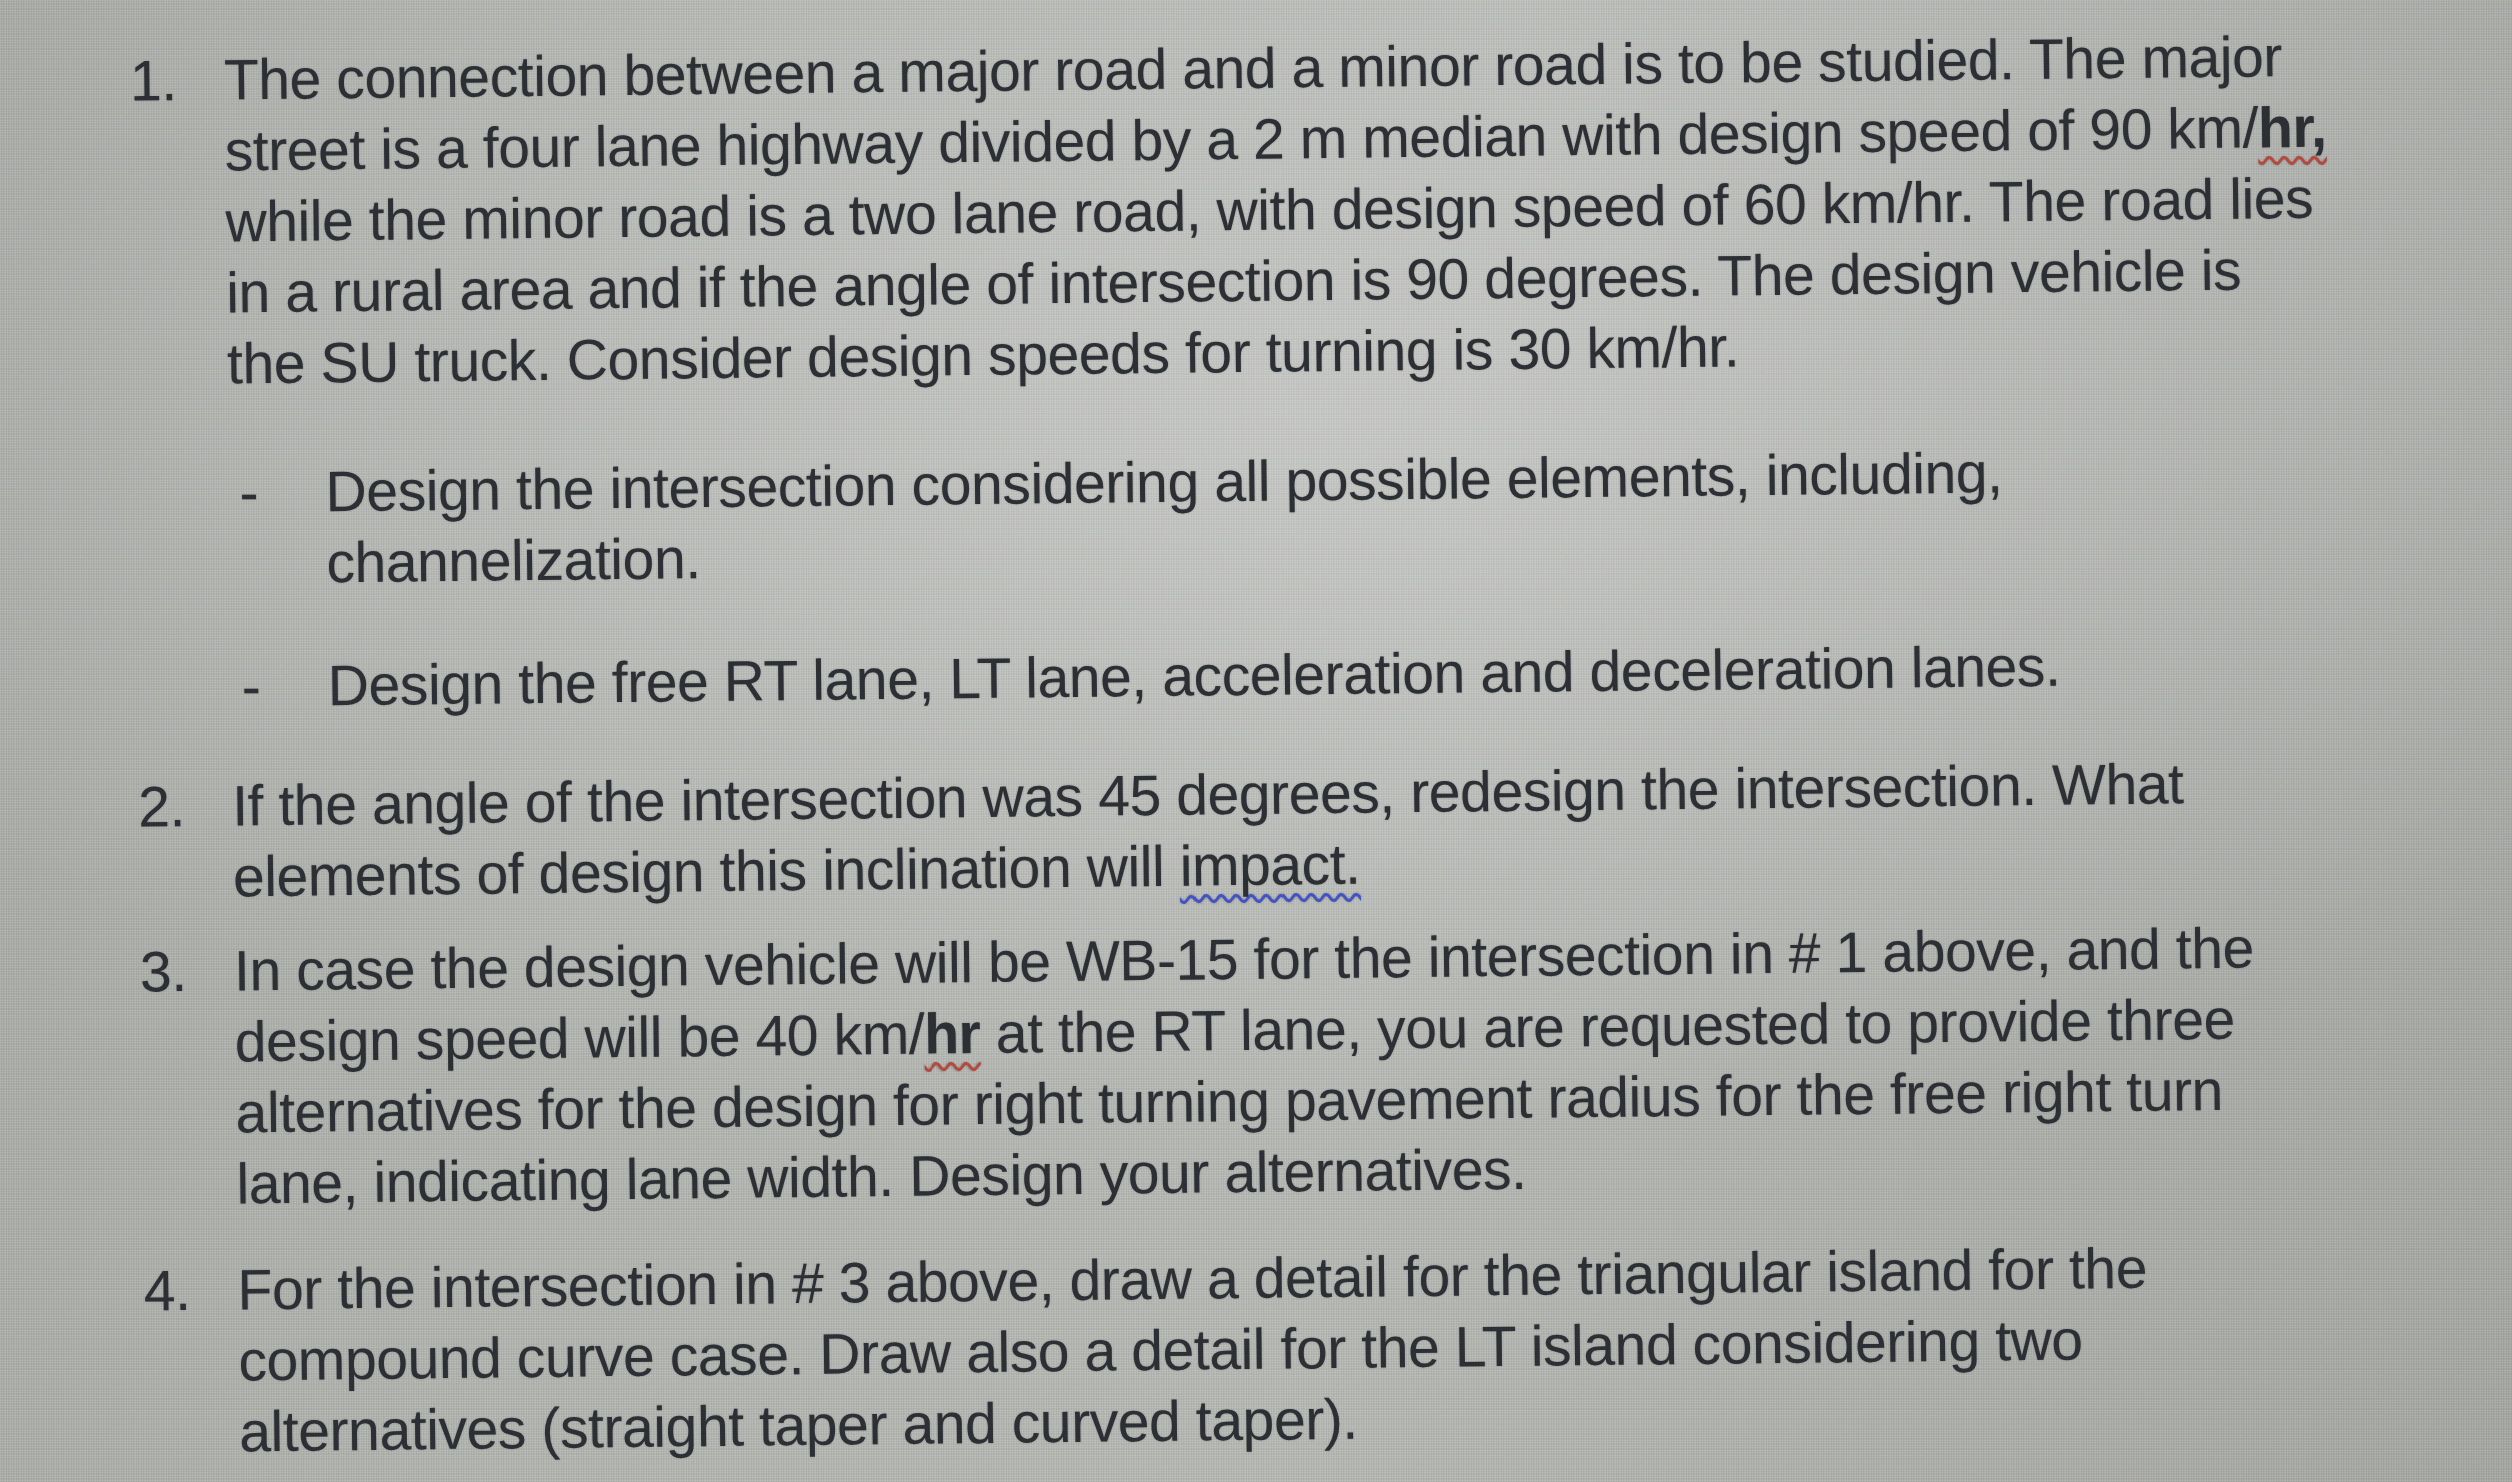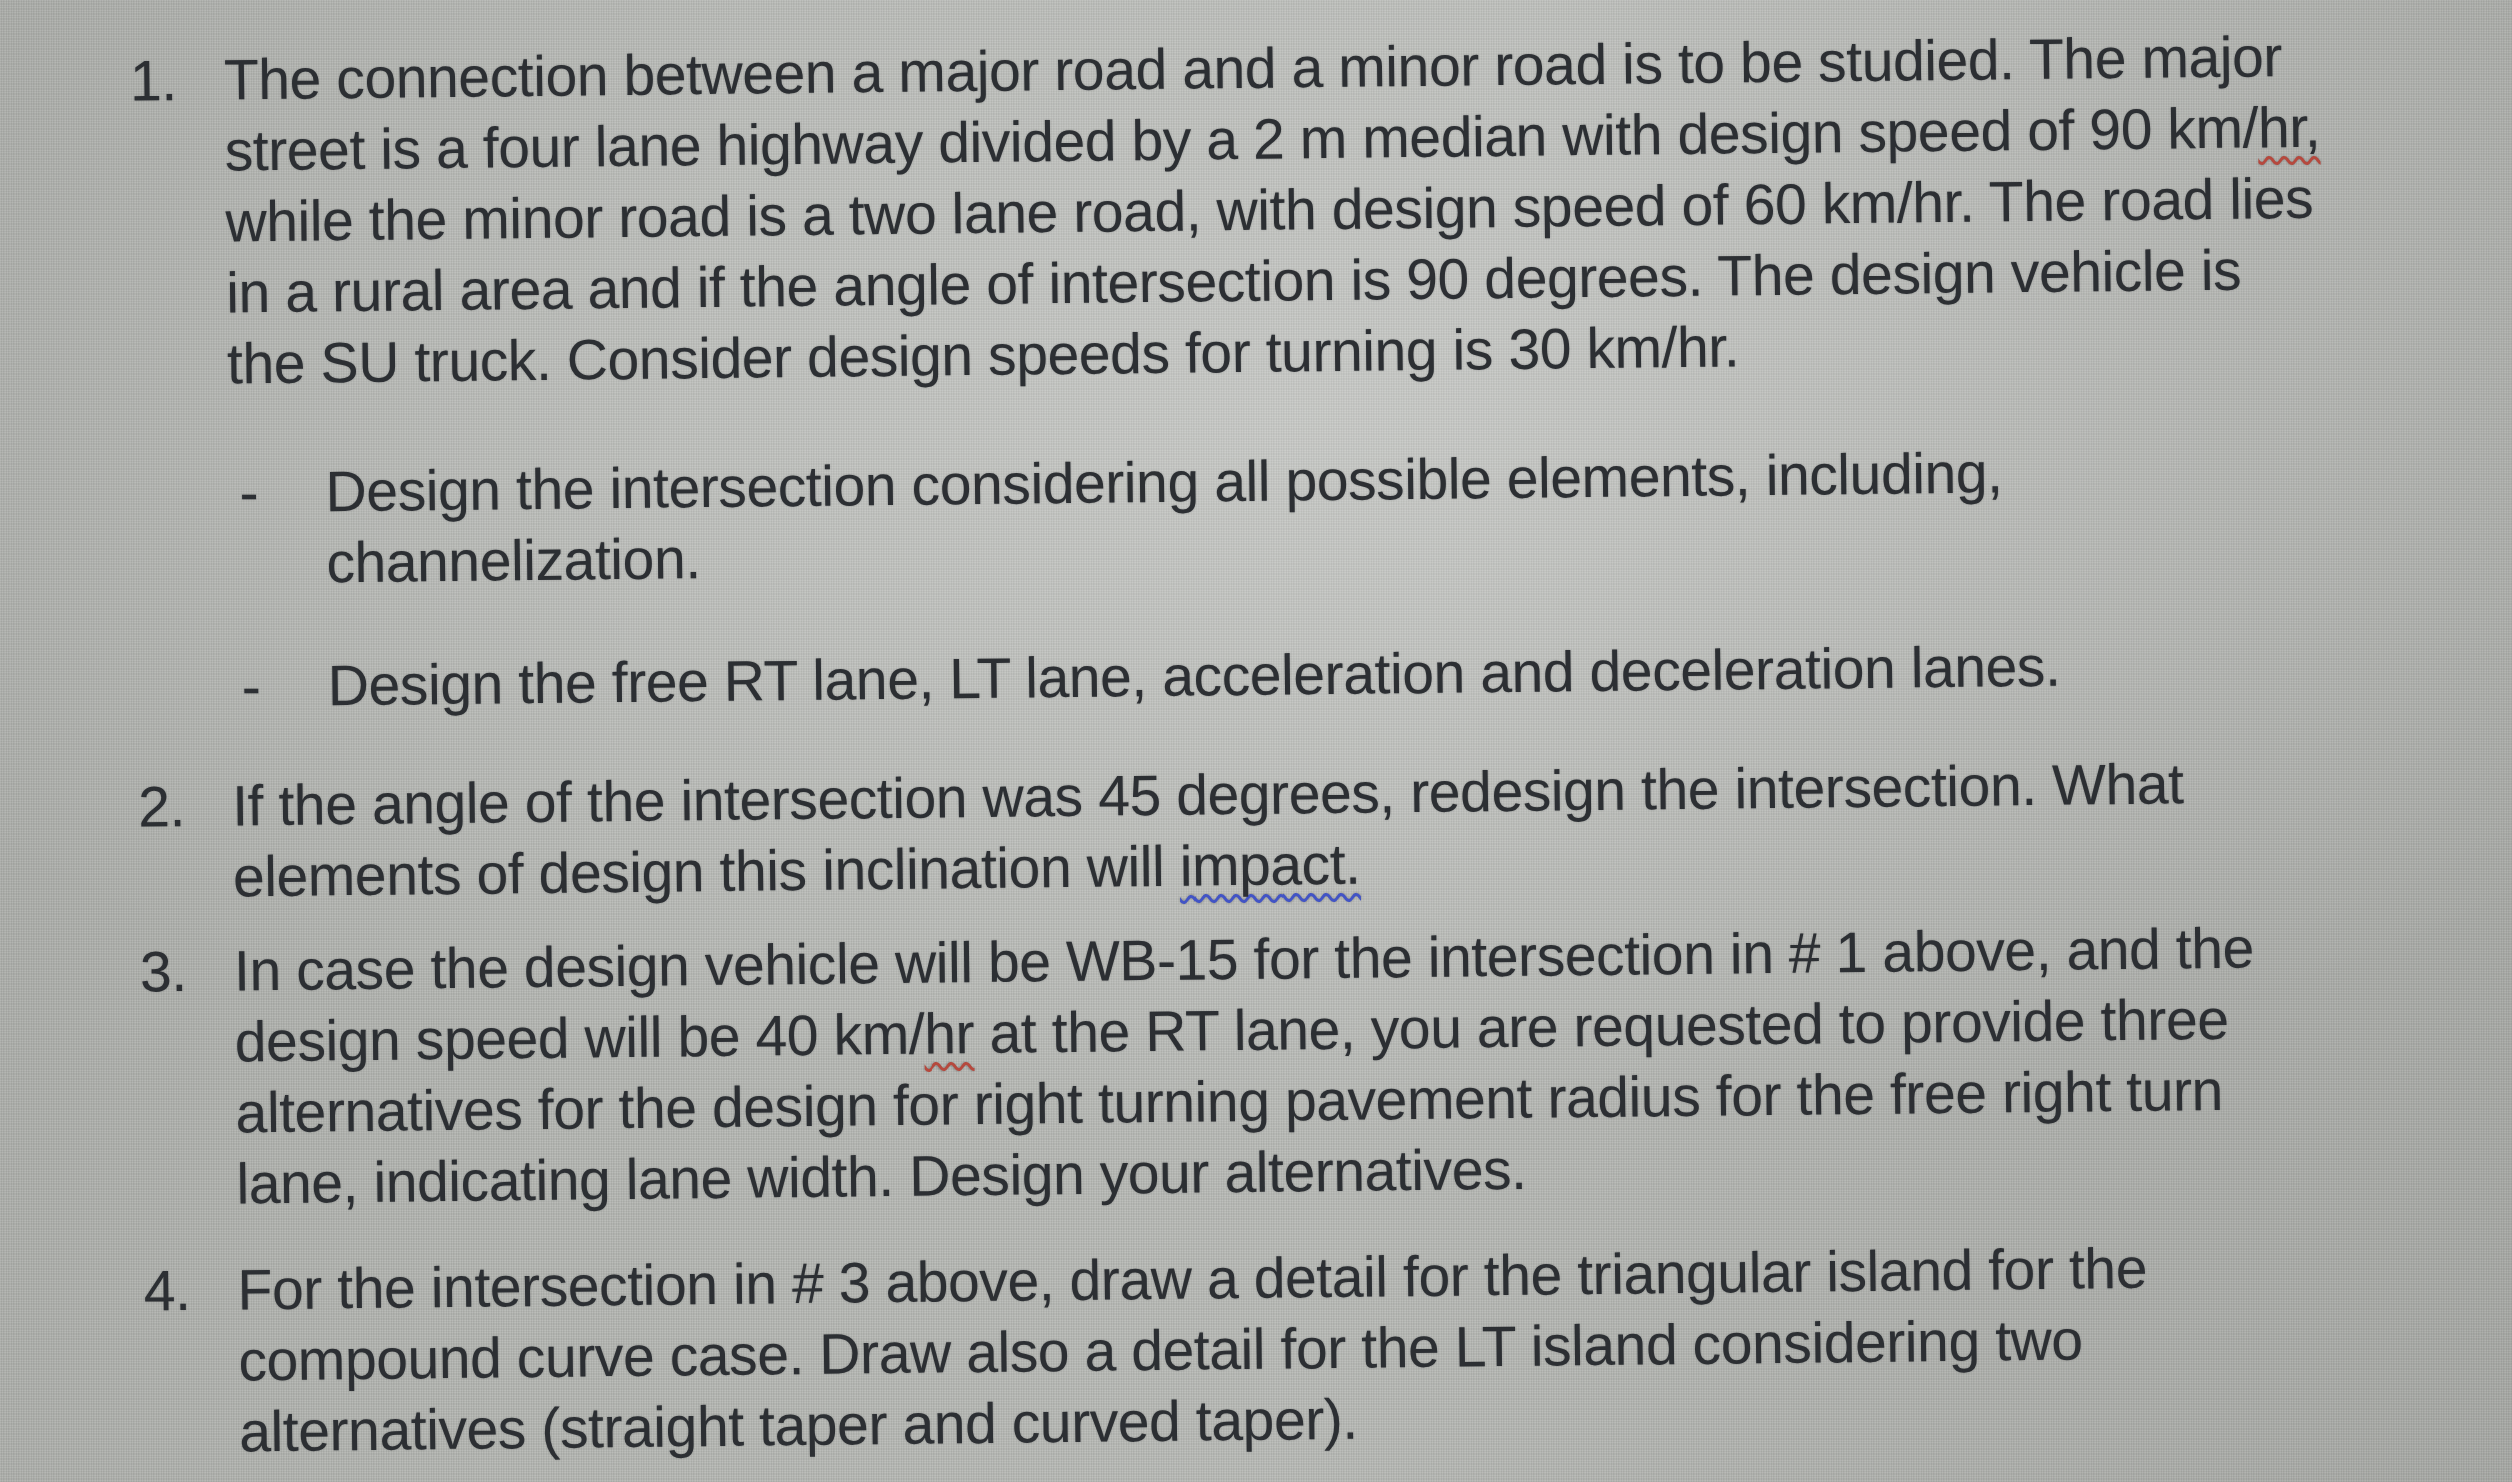--- a/index.html
+++ b/index.html
@@ -44,20 +44,21 @@
   .marker { display: block; }
   .line { white-space: pre; }
   .seg { white-space: pre; }
   .seg[data-underline="red"] {
     text-decoration-line: underline;
     text-decoration-style: wavy;
     text-decoration-color: var(--sq-red, #b5493e);
     text-decoration-thickness: 2.9px;
     text-underline-offset: 9.1px;
     text-decoration-skip-ink: none;
+    font-weight: bold;
   }
   .seg[data-underline="blue"] {
     text-decoration-line: underline;
     text-decoration-style: wavy;
     text-decoration-color: var(--sq-blue, #4254c5);
     text-decoration-thickness: 2.9px;
     text-underline-offset: 9.1px;
     text-decoration-skip-ink: none;
   }
 </style>

